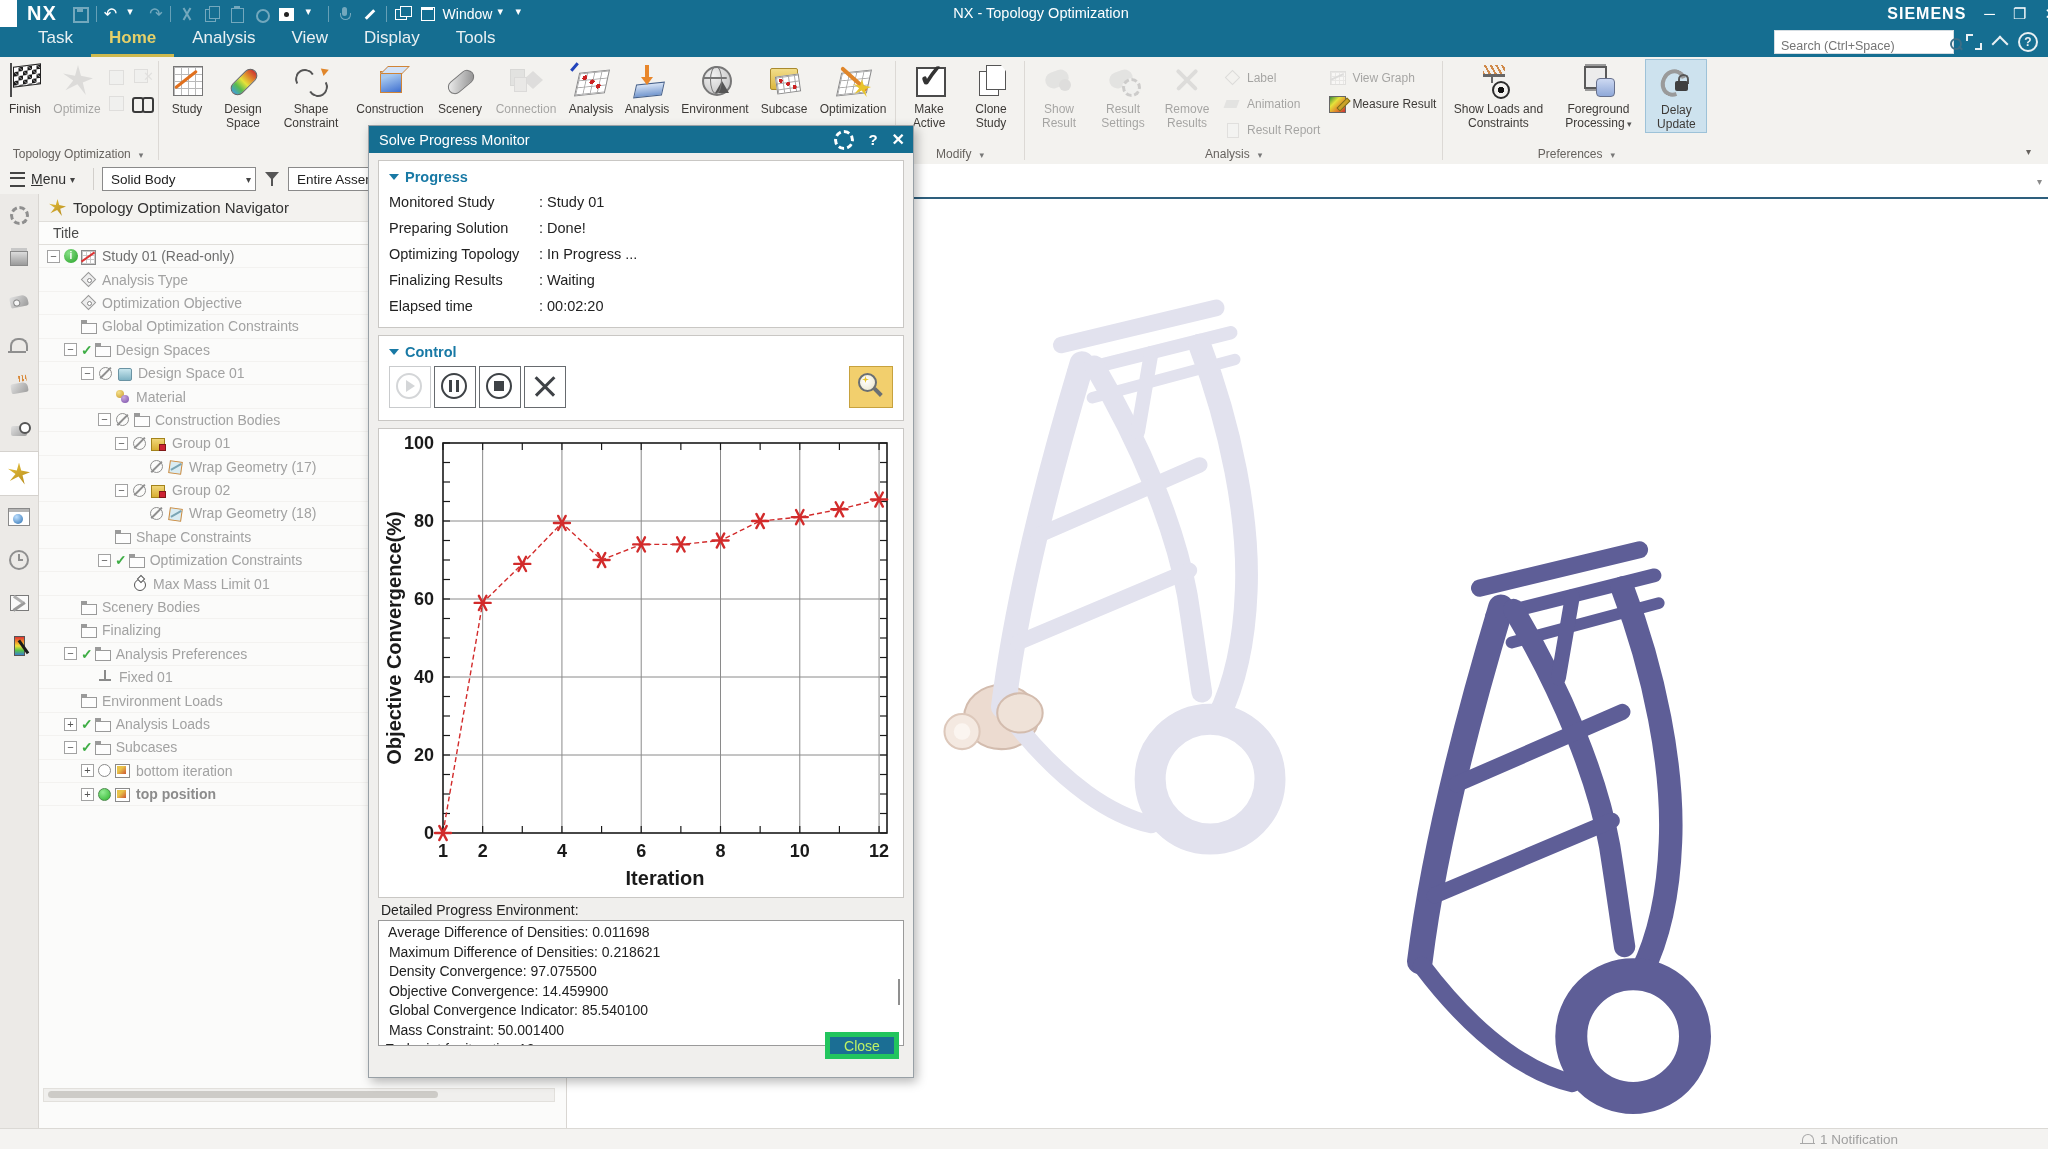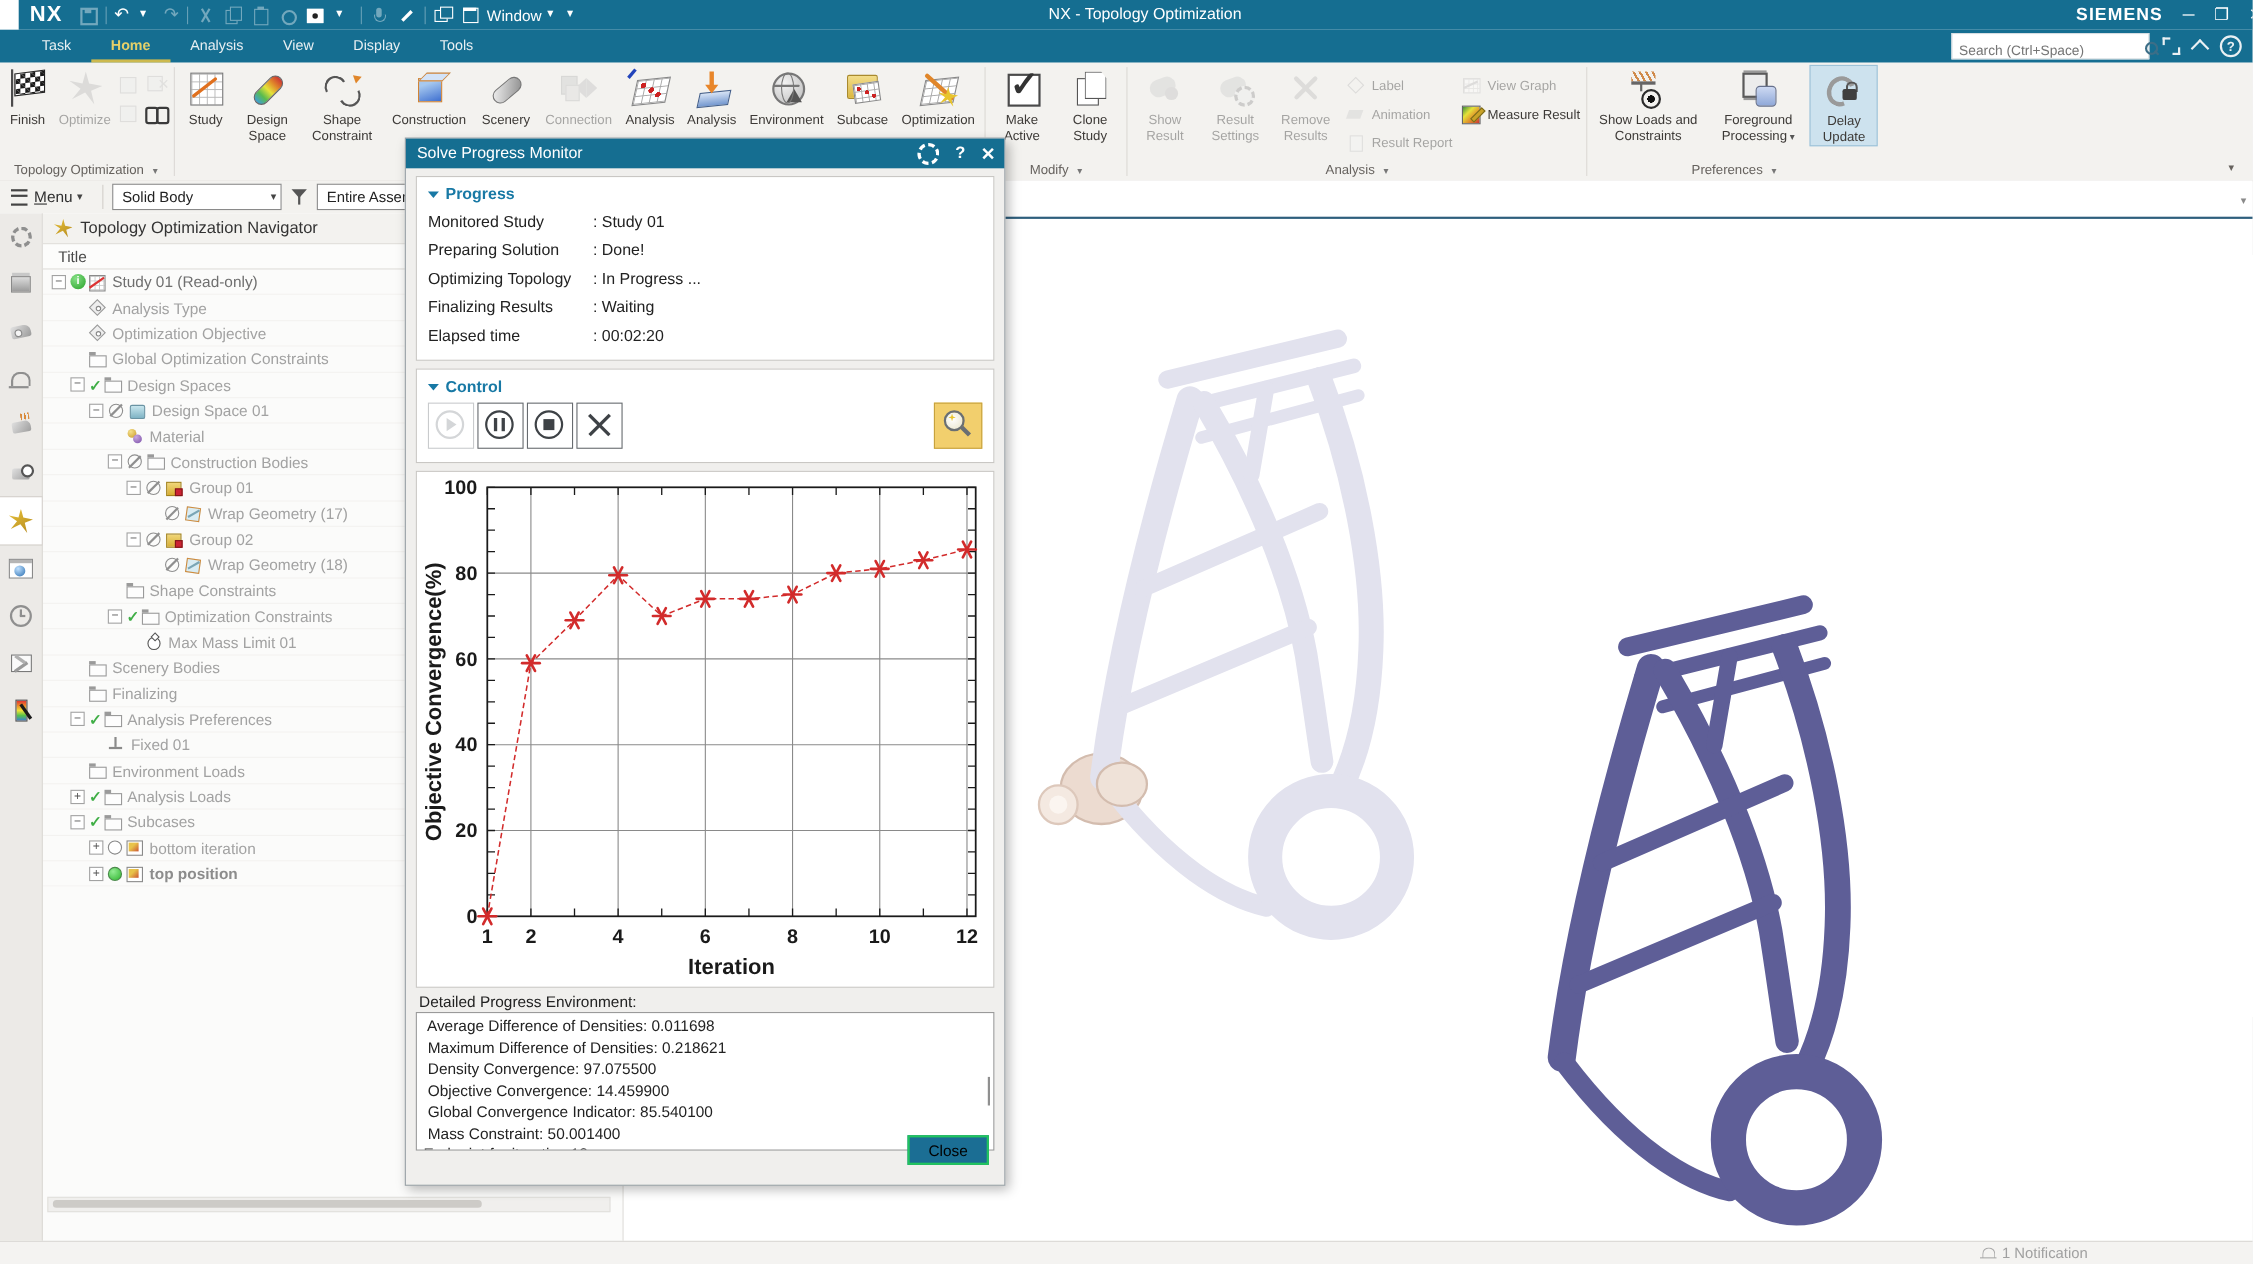--- a/index.html
+++ b/index.html
@@ -34,21 +34,21 @@
   .tb-window::after{content:"";position:absolute;left:2px;top:2px;width:12px;height:3px;background:#fff;}
   .win-menu-label{font-size:14px;margin:0 2px 0 6px;}
   .tb-title{position:absolute;left:0;top:0;width:100%;height:27px;text-align:center;font-size:14.5px;line-height:27px;pointer-events:none;}
   .tb-right{position:absolute;right:8px;top:0;height:27px;display:flex;align-items:center;gap:18px;}
   .brand{font-weight:bold;font-size:16px;letter-spacing:1px;}
   .wc{font-size:15px;line-height:27px;cursor:default;}
 
   
   .tabrow{position:absolute;left:0;top:27px;width:2048px;height:30px;background:#156e91;display:flex;align-items:flex-end;}
   .tabs{display:flex;margin-left:20px;}
-  .tab{color:#e9f0f3;font-size:13px;padding:4px 18px 6px;border-bottom:3px solid transparent;text-align:center;}
+  .tab{color:#e9f0f3;font-size:17px;padding:4px 18px 6px;border-bottom:3px solid transparent;text-align:center;}
   .tab.active{color:#e5d069;font-weight:bold;border-bottom-color:#cdb94e;}
   .tr-right{position:absolute;right:10px;top:3px;display:flex;align-items:center;gap:12px;}
   .searchbox{width:178px;height:22px;background:#fff;border:1px solid #d5dde2;display:flex;align-items:flex-end;}
   .searchbox input{border:none;outline:none;flex:1;font-size:12.5px;color:#444;padding:0 6px;font-family:"Liberation Sans",sans-serif;background:transparent;}
   .mag{position:relative;width:16px;height:16px;margin-right:4px;}
   .mag::before{content:"";position:absolute;left:2px;top:1px;width:8px;height:8px;border:2px solid #3c6e87;border-radius:50%;}
   .mag::after{content:"";position:absolute;left:10px;top:10px;width:5px;height:2px;background:#3c6e87;transform:rotate(45deg);}
   .fsic{position:relative;width:16px;height:16px;}
   .fsic::before{content:"";position:absolute;left:0;top:0;width:5px;height:5px;border-left:2px solid #e9f0f3;border-top:2px solid #e9f0f3;}
   .fsic::after{content:"";position:absolute;right:0;bottom:0;width:5px;height:5px;border-right:2px solid #e9f0f3;border-bottom:2px solid #e9f0f3;}
@@ -265,21 +265,21 @@
   .tick{stroke:#1a1a1a;stroke-width:1.2;}
   .ticklabel{font:bold 18px "Liberation Sans",sans-serif;fill:#1a1a1a;}
   .axislabel{font:bold 20px "Liberation Sans",sans-serif;fill:#1a1a1a;}
   .dataline{fill:none;stroke-width:1.4;stroke-dasharray:5 3;}
   .mk{stroke-width:2.4;stroke-linecap:round;}
   .dpi-label{font-size:14px;color:#222;margin:4px 12px 2px;}
   .dpi-box{margin:2px 9px;height:124px;background:#fff;border:1px solid #9a9a9a;position:relative;overflow:hidden;}
   .dpi-box pre{margin:2px 6px;font-family:"Liberation Sans",sans-serif;font-size:14px;line-height:19.5px;color:#222;white-space:pre;}
   .dpi-thumb{position:absolute;right:3px;top:58px;width:2px;height:26px;background:#8f8f8f;}
   .dlg-footer{position:absolute;right:14px;bottom:18px;}
-  .close-btn{min-width:74px;height:27px;background:#1b6e94;color:#000000;border:2px solid #22c55e;font-size:14px;font-family:"Liberation Sans",sans-serif;}
+  .close-btn{min-width:74px;height:27px;background:#1b6e94;color:#bef264;border:5px solid #22c55e;font-size:14px;font-family:"Liberation Sans",sans-serif;}
 
   
   .statusbar{position:absolute;left:0;top:1128px;width:2048px;height:21px;background:#f4f3f1;border-top:1px solid #dbd9d5;display:flex;align-items:center;justify-content:flex-end;}
   .sb-note{display:flex;align-items:center;gap:6px;margin-right:150px;color:#a0a0a0;font-size:13.5px;}
   .sb-bell{position:relative;width:13px;height:12px;}
   .sb-bell::before{content:"";position:absolute;left:1px;top:0;width:10px;height:9px;border:1.5px solid #a8a8a8;border-bottom:none;border-radius:6px 6px 0 0;}
   .sb-bell::after{content:"";position:absolute;left:-1px;top:9px;width:15px;height:1.5px;background:#a8a8a8;}
 </style>
 </head>
 <body>

